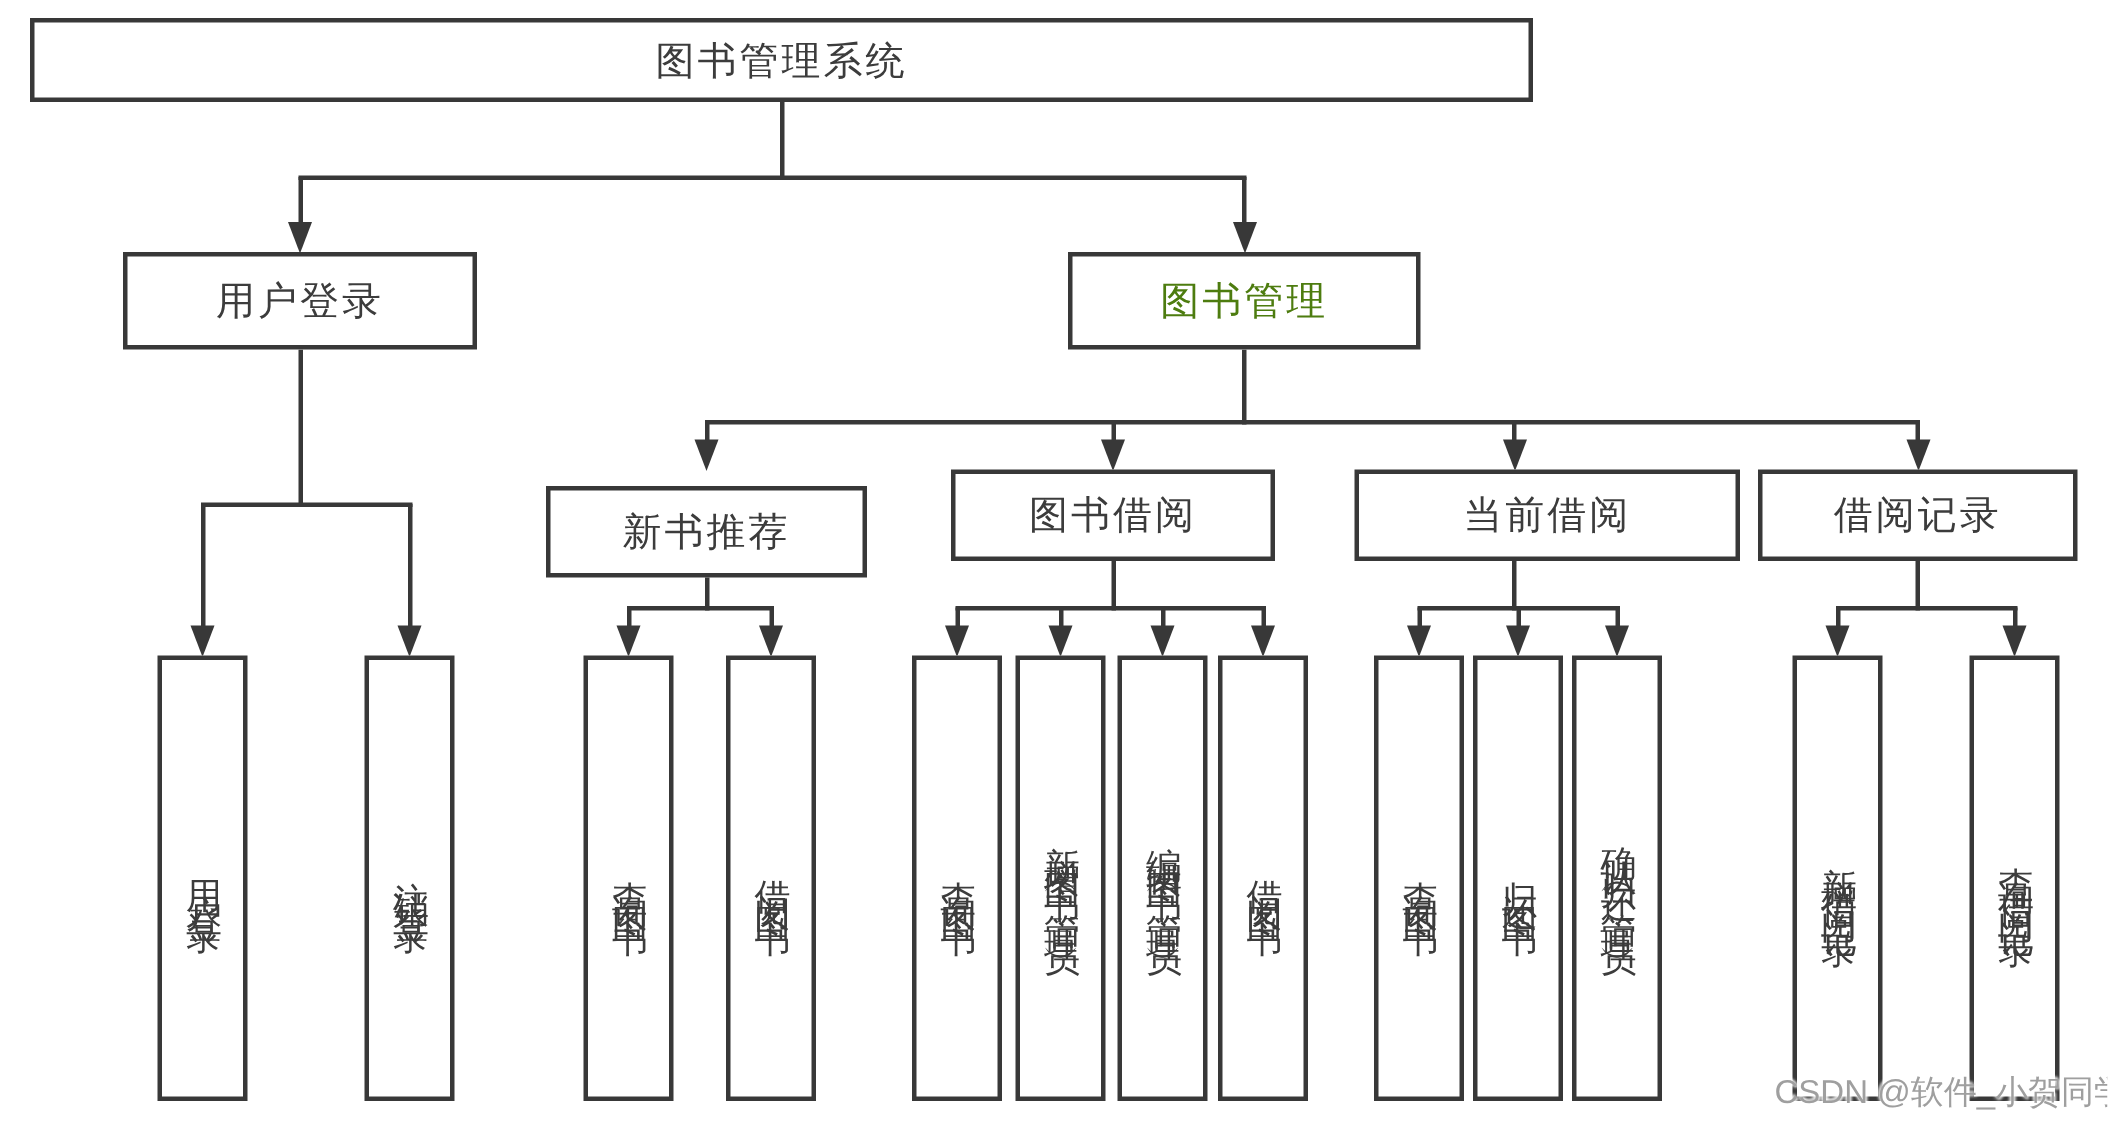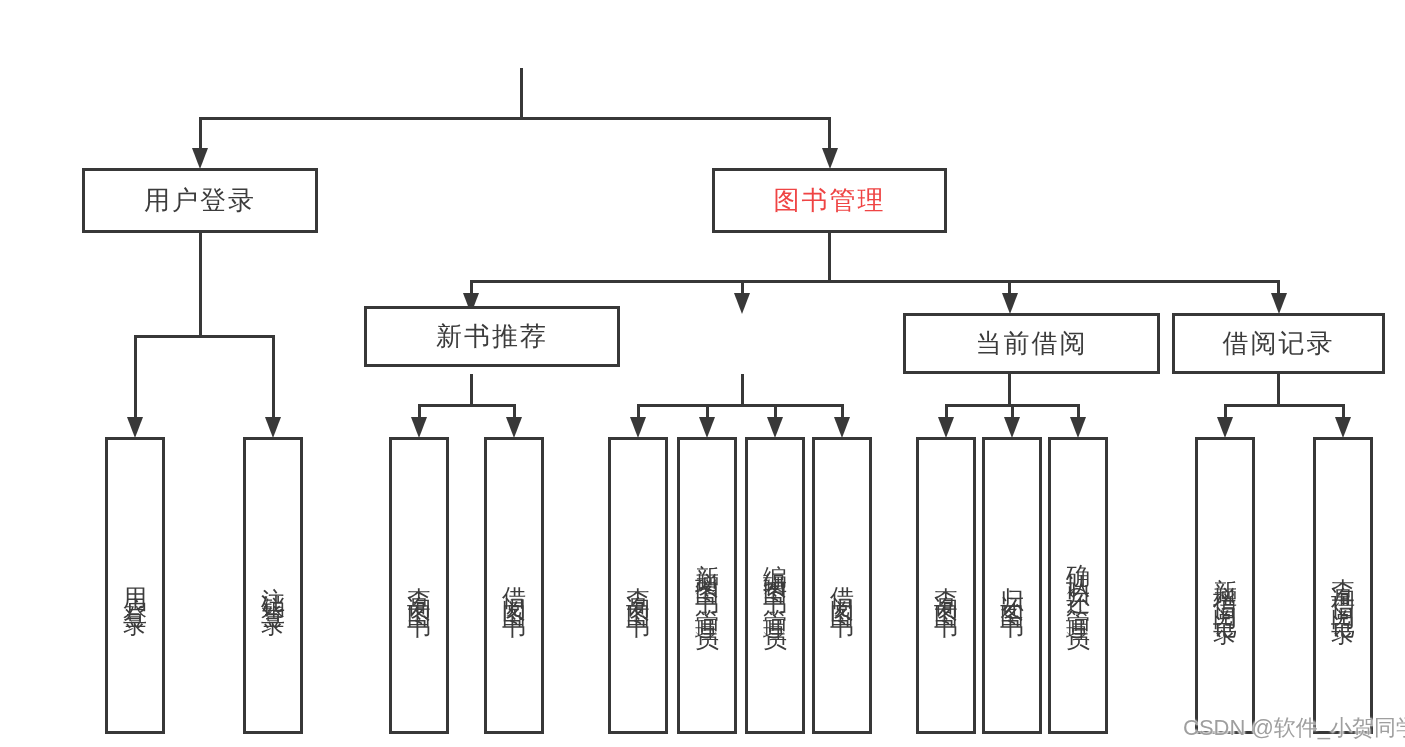--- a/index.html
+++ b/index.html
@@ -58,28 +58,34 @@
     white-space: nowrap;
     z-index: 3;
     text-shadow: 0 0 3px #ffffff, 1px 1px 2px #ffffff, -1px -1px 2px #ffffff;
   }
 </style>
 </head>
 <body>
 
 <div id="canvas">
   <div id="watermark" style="color: rgb(159, 159, 159);">CSDN @软件_小贺同学</div>
+<div class="node" style="left: 20px; top: 12px; width: 1002px; height: 56px; border-color: rgb(56, 56, 56); background: rgb(255, 255, 255);">
+      <span class="node-label" style="color: rgb(60, 60, 60);">图书管理系统</span>
+    </div>
     <div class="node" style="left: 82px; top: 168px; width: 236px; height: 65px; border-color: rgb(56, 56, 56); background: rgb(255, 255, 255);">
       <span class="node-label" style="color: rgb(60, 60, 60);">用户登录</span>
     </div>
     <div class="node" style="left: 712px; top: 168px; width: 235px; height: 65px; border-color: rgb(56, 56, 56); background: rgb(255, 255, 255);">
-      <span class="node-label" style="color: #ef4444;">图书管理</span>
+      <span class="node-label" style="color: #4d7c0f;">图书管理</span>
     </div>
-    <div class="node" style="left: 364px; top: 306px; width: 256px; height: 61px; border-color: rgb(56, 56, 56); background: rgb(255, 255, 255);">
+    <div class="node" style="left: 364px; top: 324px; width: 214px; height: 61px; border-color: rgb(56, 56, 56); background: rgb(255, 255, 255);">
       <span class="node-label" style="color: rgb(60, 60, 60);">新书推荐</span>
+    </div>
+    <div class="node" style="left: 634px; top: 313px; width: 216px; height: 61px; border-color: rgb(56, 56, 56); background: rgb(255, 255, 255);">
+      <span class="node-label" style="color: rgb(60, 60, 60);">图书借阅</span>
     </div>
     <div class="node" style="left: 903px; top: 313px; width: 257px; height: 61px; border-color: rgb(56, 56, 56); background: rgb(255, 255, 255);">
       <span class="node-label" style="color: rgb(60, 60, 60);">当前借阅</span>
     </div>
     <div class="node" style="left: 1172px; top: 313px; width: 213px; height: 61px; border-color: rgb(56, 56, 56); background: rgb(255, 255, 255);">
       <span class="node-label" style="color: rgb(60, 60, 60);">借阅记录</span>
     </div>
     <div class="node vertical" style="left: 105px; top: 437px; width: 60px; height: 297px; border-color: rgb(56, 56, 56); background: rgb(255, 255, 255);">
       <span class="node-label" style="color: rgb(60, 60, 60);">用户登录</span>
     </div>

